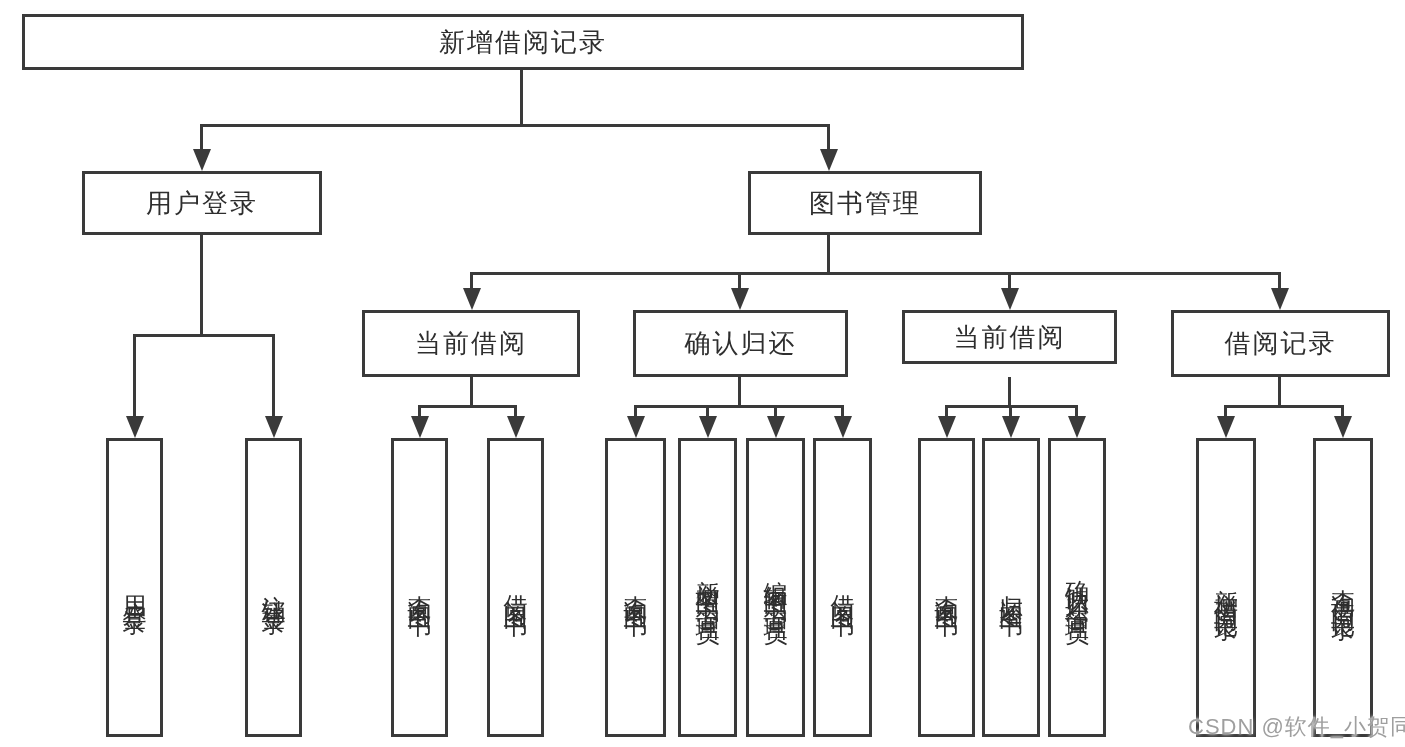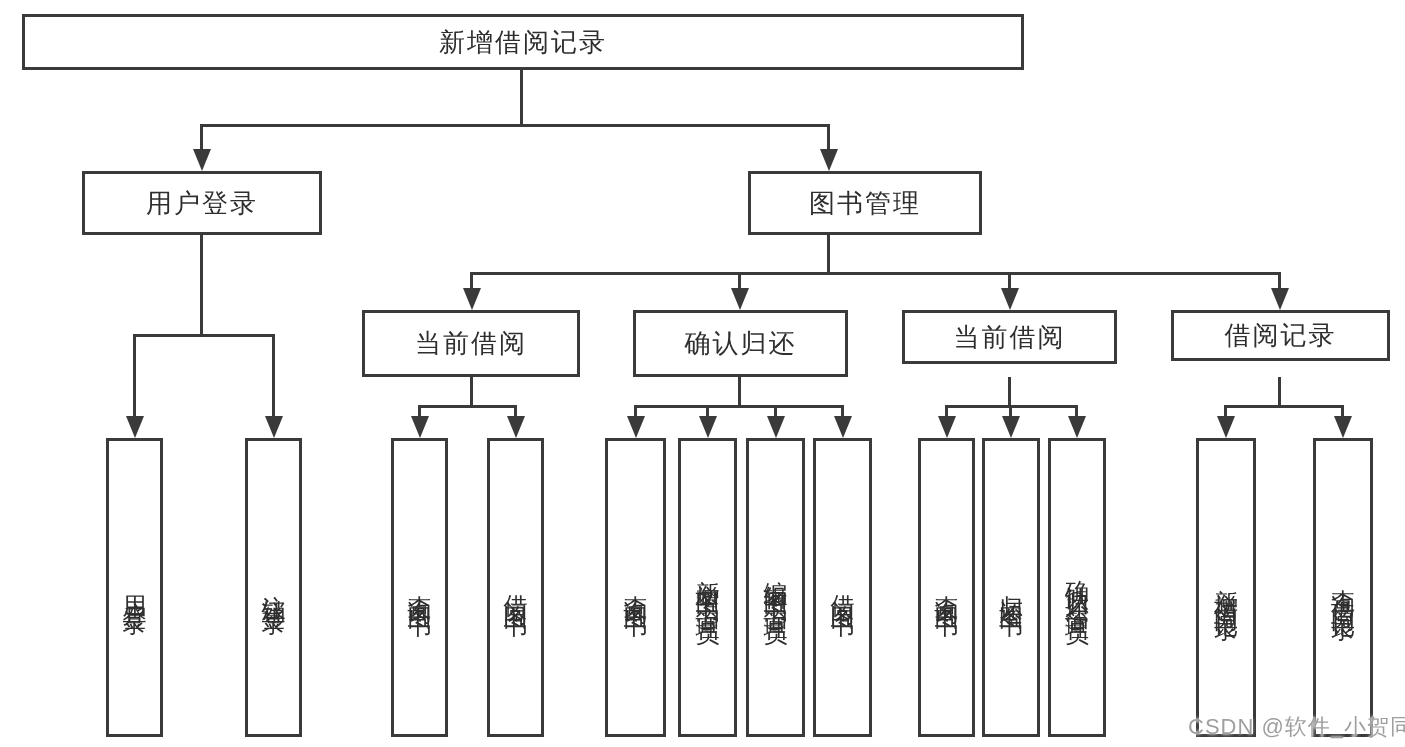--- a/index.html
+++ b/index.html
@@ -71,21 +71,21 @@
 
   <div class="nbox" style="left:362px;top:310px;width:218px;height:67px">
     <span>当前借阅</span>
   </div>
   <div class="nbox" style="left:633px;top:310px;width:215px;height:67px">
     <span>确认归还</span>
   </div>
   <div class="nbox" style="left:902px;top:310px;width:215px;height:54px">
     <span>当前借阅</span>
   </div>
-  <div class="nbox" style="left:1171px;top:310px;width:219px;height:51px">
+  <div class="nbox" style="left:1171px;top:310px;width:219px;height:67px">
     <span>借阅记录</span>
   </div>
 
   <div class="vl" style="left:470px;top:377px;height:30px"></div>
   <div class="vl" style="left:738px;top:377px;height:30px"></div>
   <div class="vl" style="left:1008px;top:377px;height:30px"></div>
   <div class="vl" style="left:1278px;top:377px;height:30px"></div>
 
   <div class="hl" style="left:418px;top:405px;width:99px"></div>
   <div class="hl" style="left:634px;top:405px;width:210px"></div>

